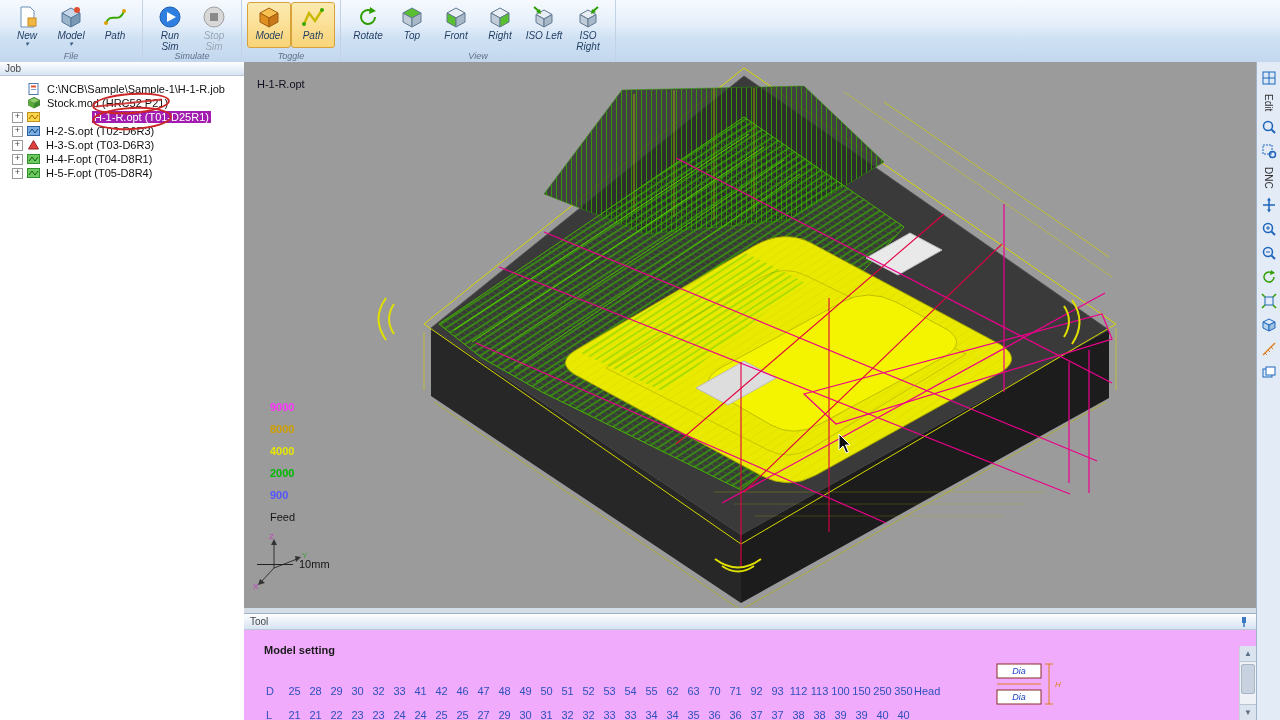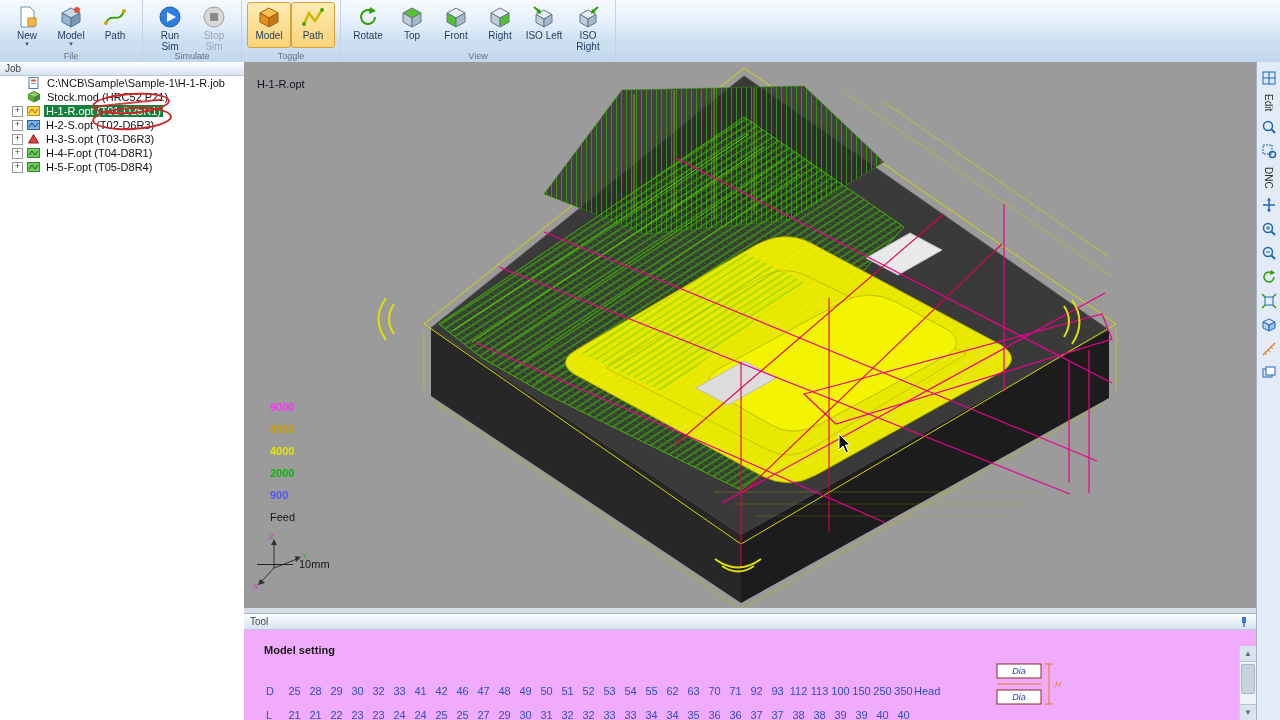--- a/index.html
+++ b/index.html
@@ -3,42 +3,42 @@
 <meta charset="utf-8">
 <style>
   html,body{margin:0;padding:0;}
   body{font-family:"Liberation Sans",sans-serif;font-size:11px;color:#111;}
   .screen{position:relative;width:1280px;height:720px;overflow:hidden;background:#fff;}
 
   
   .ribbon{position:absolute;left:0;top:0;width:1280px;height:62px;
     background:linear-gradient(#f6fafe 0%,#e4eefa 40%,#cfe1f3 62%,#c2d7ee 100%);
     border-bottom:1px solid #8fa8c8;display:flex;}
-  .rgroup{position:relative;display:flex;padding:2px 5px 14px 5px;border-right:1px solid #c2d1e4;}
+  .rgroup{position:relative;display:flex;padding:2px 5px 14px 5px;border-right:1px solid #c2d1e4;font-style:italic;}
   .rlabel{position:absolute;left:0;right:0;bottom:1px;text-align:center;font-size:9px;color:#60718a;}
   .rbtn{width:40px;display:flex;flex-direction:column;align-items:center;padding:2px 1px 0;border:1px solid transparent;border-radius:3px;cursor:default;}
   .rbtn .bicon{width:24px;height:24px;flex:none;}
   .blabel{font-size:10px;color:#1e3a5f;text-align:center;line-height:11px;margin-top:1px;max-width:38px;}
   .darr{font-size:7px;color:#3a5a7f;line-height:6px;}
   .darr::before{content:"▾";}
   .rbtn.active{background:linear-gradient(#fdeab2,#f9d479);border:1px solid #d8a23b;}
   .rbtn.disabled .blabel{color:#9aa6b5;}
 
   
   .job-panel{position:absolute;left:0;top:62px;width:244px;height:658px;background:#fff;border-right:1px solid #8fa0b8;}
   .ptitle{height:14px;background:linear-gradient(#fdfeff,#d7e3f2);border-bottom:1px solid #b9c7d8;font-size:10px;color:#444;padding:1px 5px;box-sizing:border-box;}
-  .tree{position:relative;}
+  .tree{position:relative;padding-top:6px;}
   .trow{height:14px;display:flex;align-items:center;white-space:nowrap;font-size:11px;}
   .trow .pl28{width:28px;flex:none;}
   .trow .pl12{width:12px;flex:none;}
   .expander{width:9px;height:9px;border:1px solid #9a9a9a;background:#fff;font-size:9px;line-height:7px;text-align:center;color:#444;margin-right:4px;flex:none;}
   .expander::before{content:"+";}
   .ticon{width:13px;height:12px;margin-right:4px;flex:none;}
   .tlabel{padding:0 2px;}
-  .trow.selected .tlabel{background:#15803d;color:#fff;}
+  .trow.selected .tlabel{background:#a21caf;color:#fff;margin-left:48px;}
   .ann{position:absolute;border:2px solid #cc2525;border-radius:50%;pointer-events:none;}
   .ann-line{position:absolute;border-top:2px solid #cc2525;pointer-events:none;opacity:.85;}
 
   
   .viewport{position:absolute;left:244px;top:62px;width:1012px;height:546px;background:#9b9b9b;overflow:hidden;}
   .vp-label{position:absolute;left:13px;top:16px;color:#101020;font-size:11px;}
   .feed-legend{position:absolute;left:13px;top:334px;font-weight:bold;font-size:11px;line-height:22px;margin-left:13px;}
   .fl0{color:#ff33ff;} .fl1{color:#cfa000;} .fl2{color:#e6e600;} .fl3{color:#00bb00;} .fl4{color:#5555ff;}
   .feed-title{color:#161616;font-weight:normal;font-size:11px;}
   .scalebar{position:absolute;left:13px;top:496px;display:flex;align-items:center;color:#161616;}

